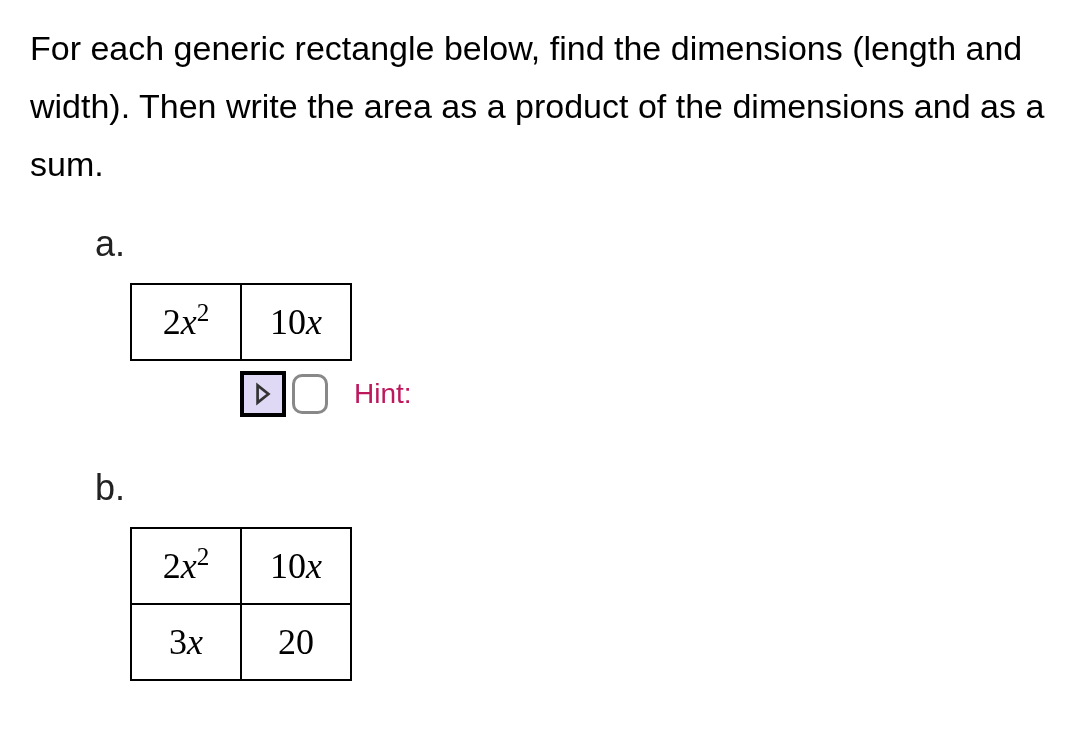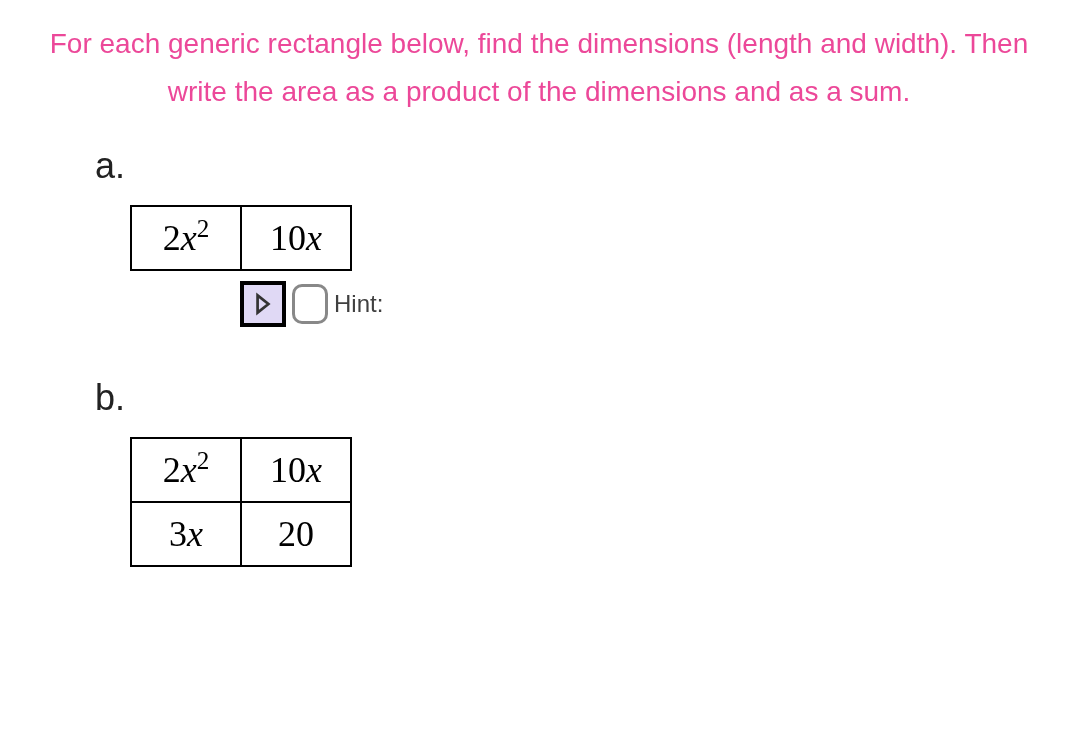--- a/index.html
+++ b/index.html
@@ -8,25 +8,24 @@
       box-sizing: border-box;
     }
     body {
       font-family: Arial, Helvetica, sans-serif;
       background: #fff;
       padding: 20px 30px;
       width: 1078px;
       height: 753px;
     }
     .instruction {
-      font-size: 28px;
+      font-size: 34px;
       line-height: 1.7;
-      color: #ec4899;
+      color: #000000;
       margin-bottom: 30px;
-      text-align: center;
     }
     .problem-list {
       padding-left: 55px;
     }
     .problem-item {
       margin-bottom: 50px;
     }
     .problem-label {
       font-size: 36px;
       color: #222;
@@ -39,21 +38,21 @@
     }
     .generic-rectangle {
       border-collapse: collapse;
     }
     .generic-rectangle td {
       border: 2px solid #000;
       text-align: center;
       vertical-align: middle;
       font-family: 'Times New Roman', serif;
       font-size: 36px;
-      padding: 10px 18px;
+      padding: 16px 18px;
       min-width: 110px;
       height: 54px;
     }
     .math-expr {
       font-family: 'Times New Roman', serif;
       font-style: normal;
     }
     .math-var {
       font-style: italic;
     }
@@ -87,23 +86,24 @@
     .hint-checkbox {
       width: 36px;
       height: 40px;
       border: 3px solid #888;
       border-radius: 10px;
       background: #fff;
       cursor: pointer;
       flex-shrink: 0;
     }
     .hint-label {
-      font-size: 24px;
-      color: #404040;
+      font-size: 28px;
+      color: #be185d;
       cursor: pointer;
+      margin-left: 20px;
     }
   </style>
 </head>
 <body>
 
 <div class="instruction">For each generic rectangle below, find the dimensions (length and width). Then write the area as a product of the dimensions and as a sum.</div>
 
 <div class="problem-list">
 
   <div class="problem-item">

